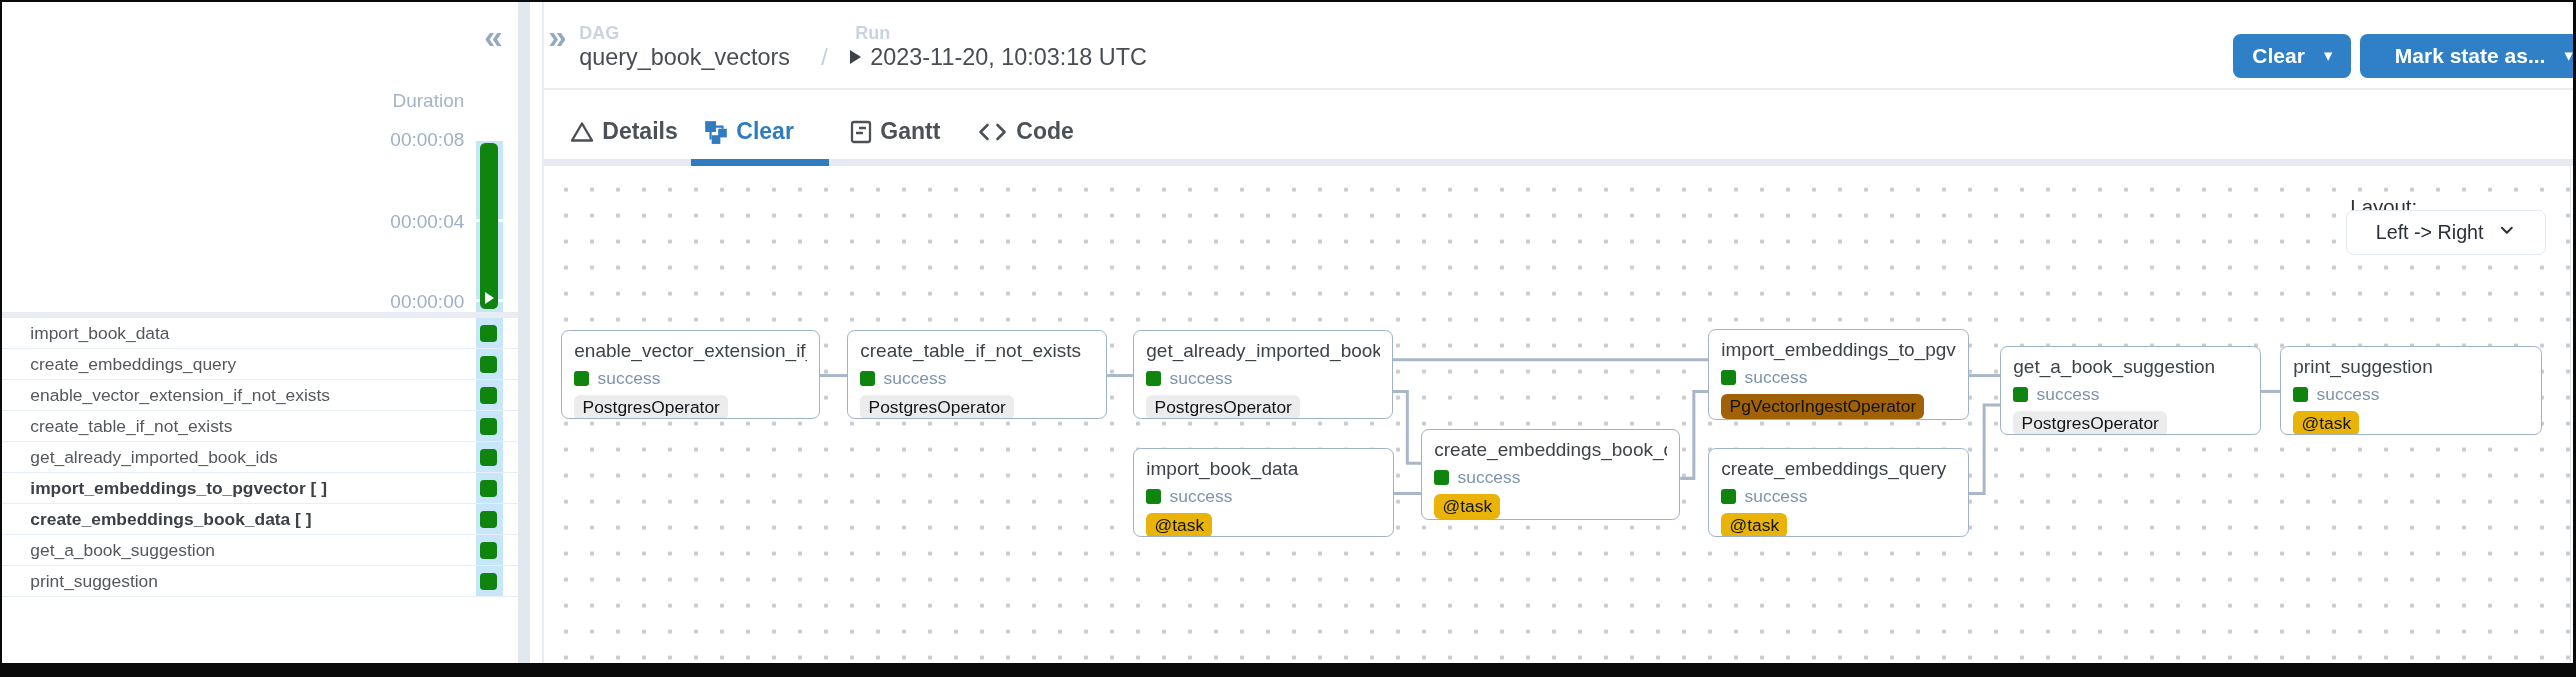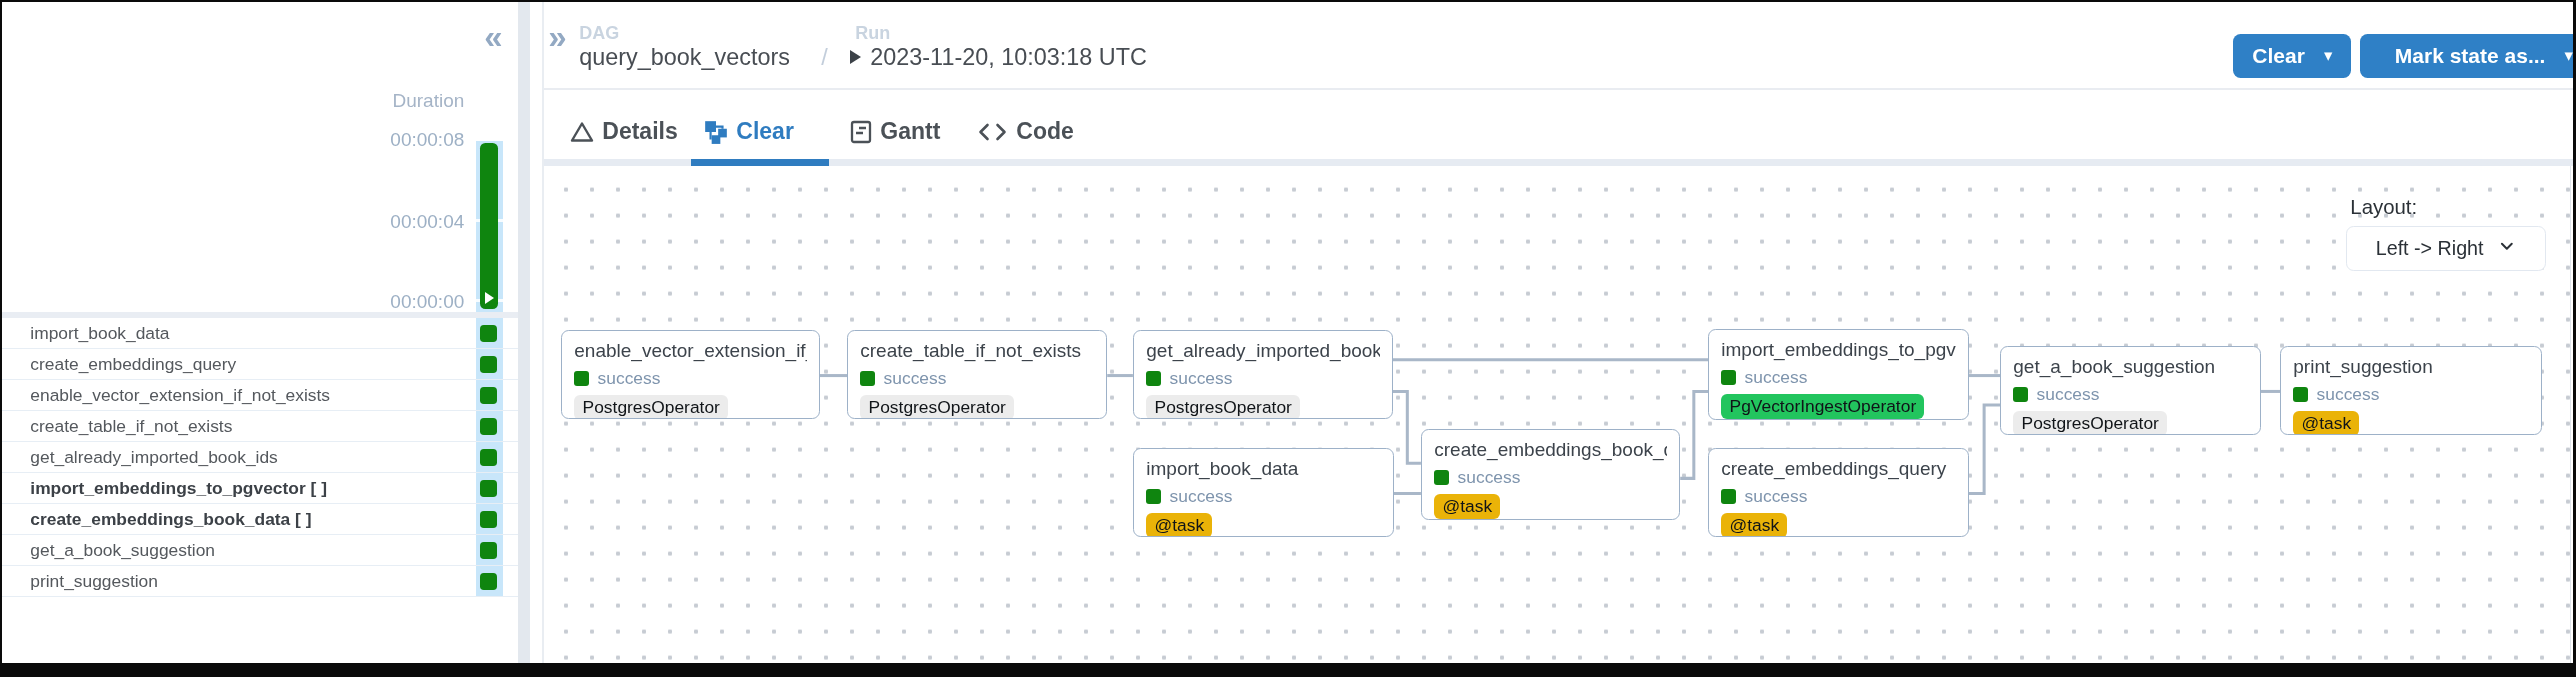--- a/index.html
+++ b/index.html
@@ -48,24 +48,24 @@
          background-image:radial-gradient(circle,#c7ccd3 2px,transparent 2.4px);background-size:26px 26px;background-position:9px 10.6px;}
   .edges{left:542px;top:164px;pointer-events:none;}
   .node{position:absolute;box-sizing:border-box;background:#fff;border:1.5px solid #9db1c8;border-radius:7.6px;padding:7.6px 12px;cursor:pointer;overflow:hidden;}
   .node-title{font-size:19px;color:#3c434b;white-space:nowrap;overflow:hidden;margin-top:1.5px;}
   .node-status{display:flex;align-items:center;gap:8.3px;margin-top:5.3px;}
   .node-status .sq{width:15px;height:15px;border-radius:3px;background:#0f850f;}
   .node-status .txt{font-size:17.4px;color:#7e94ad;}
   .badge{display:inline-block;margin-top:6px;padding:2.3px 8.3px;border-radius:6px;font-size:17.4px;color:#101418;white-space:nowrap;}
   .b-gray{background:#ececec;}
   .b-pink{background:#eab308;}
-  .b-purple{background:#22c55e;}
+  .b-purple{background:#a16207;}
 
   .layout-label{left:2348px;top:194px;font-size:20.4px;color:#2b3137;}
-  .layout-select{left:2344px;top:224px;width:200px;height:45px;box-sizing:border-box;border:1.5px solid #e2e8f0;border-radius:7.6px;background:#fff;display:flex;align-items:center;justify-content:center;gap:13.6px;font-size:19.7px;color:#2b3137;cursor:pointer;}
+  .layout-select{left:2344px;top:208px;width:200px;height:45px;box-sizing:border-box;border:1.5px solid #e2e8f0;border-radius:7.6px;background:#fff;display:flex;align-items:center;justify-content:center;gap:13.6px;font-size:19.7px;color:#2b3137;cursor:pointer;}
 </style>
 </head>
 <body>
 
 <div class="frame">
 <div class="screen">
 
   <button class="abs collapse-btn"><span>«</span></button>
 
   <div class="abs duration-label">Duration</div>

